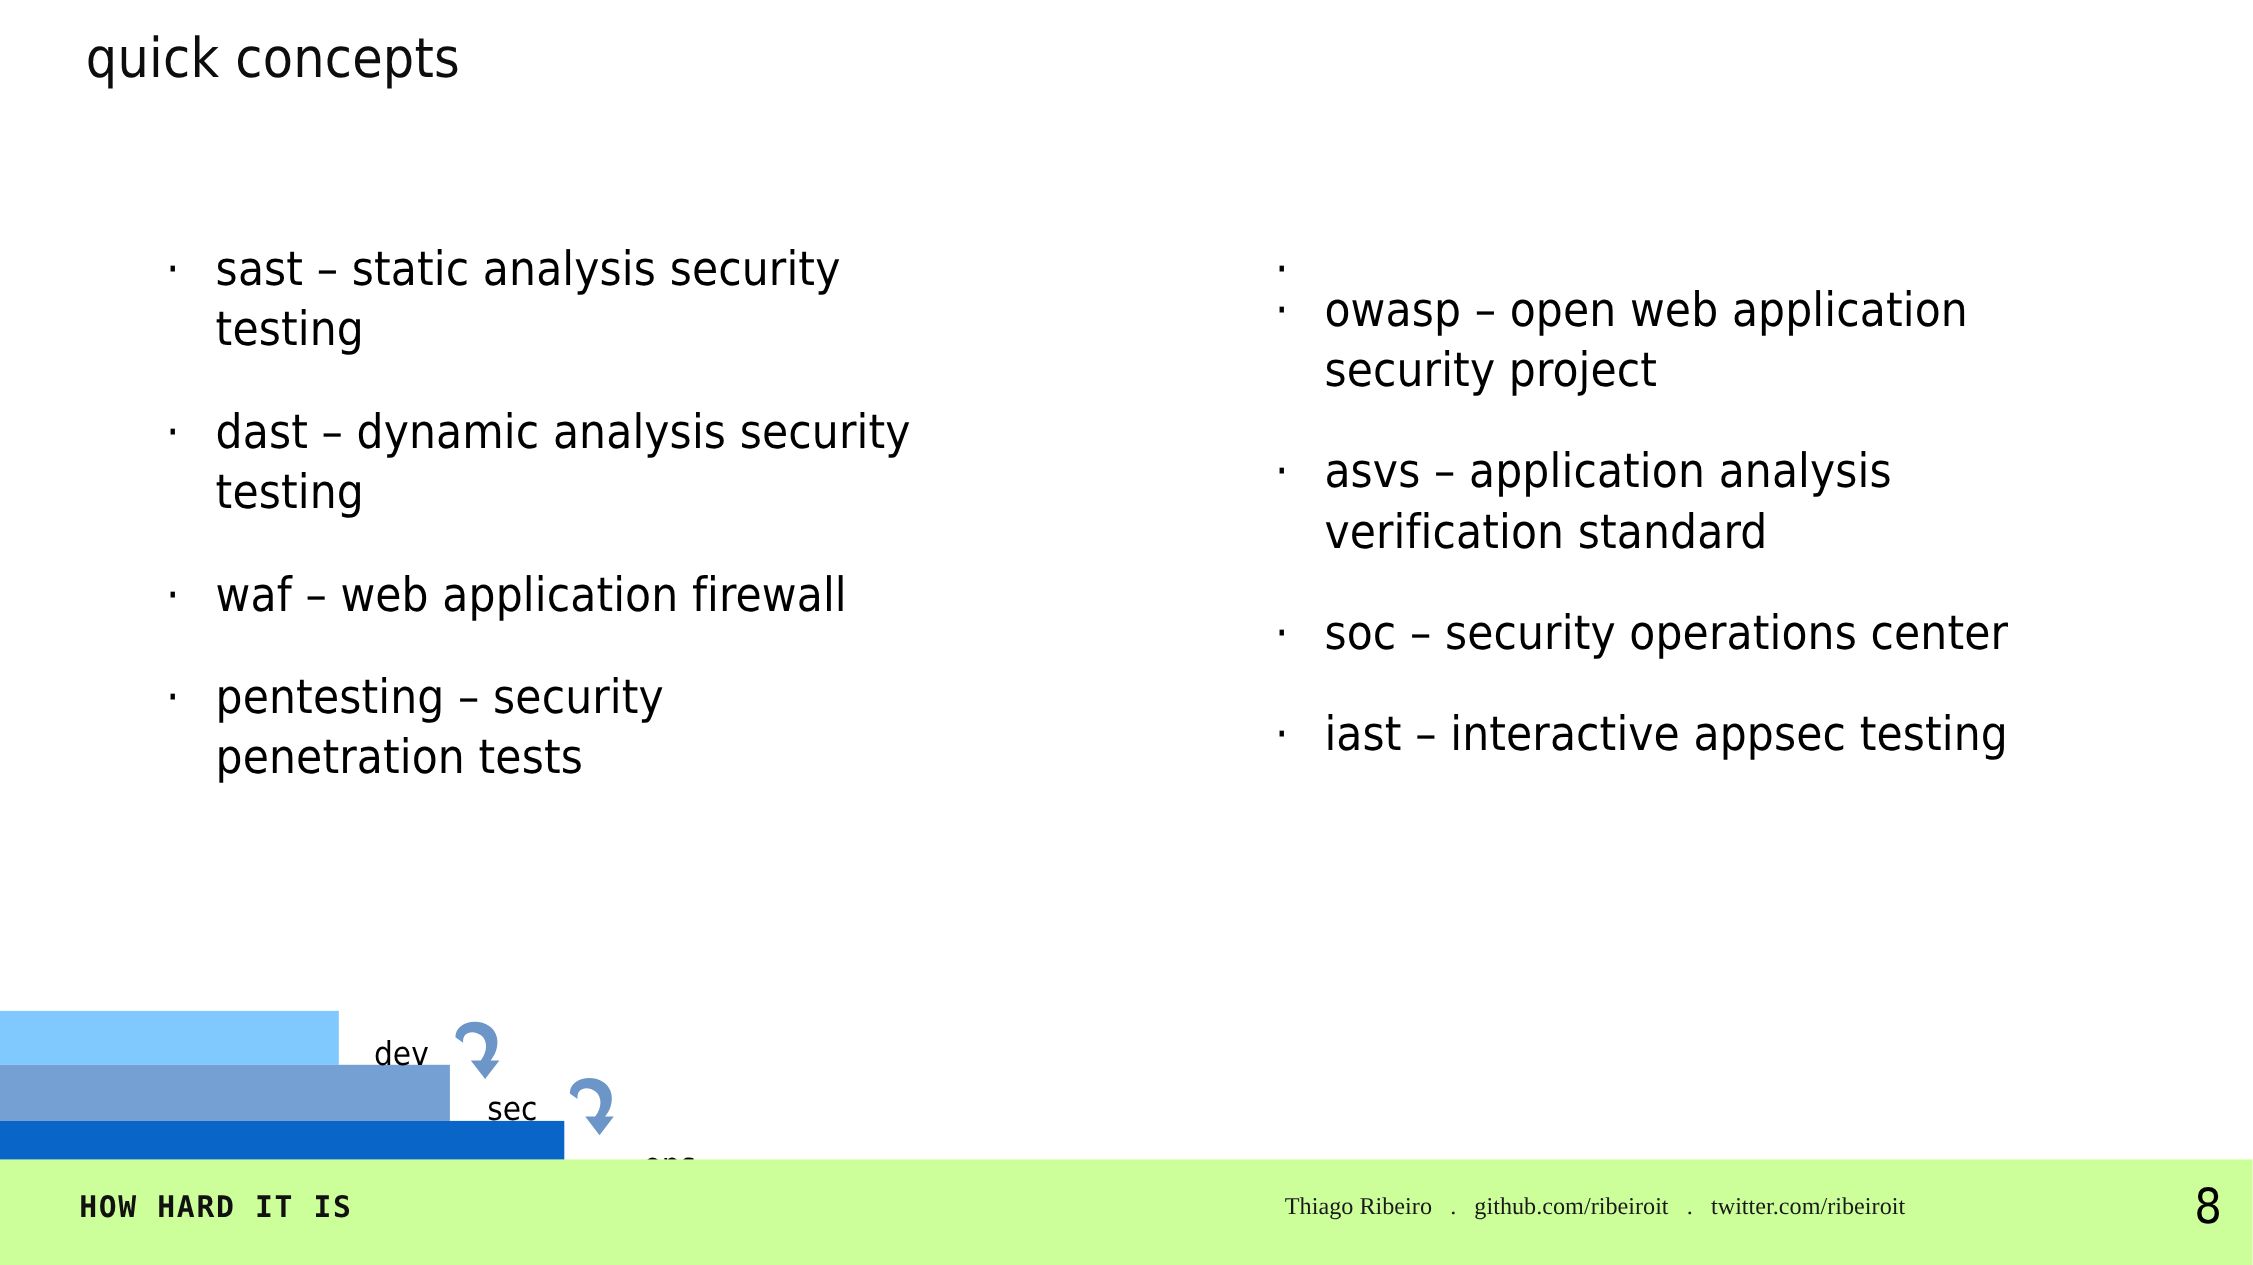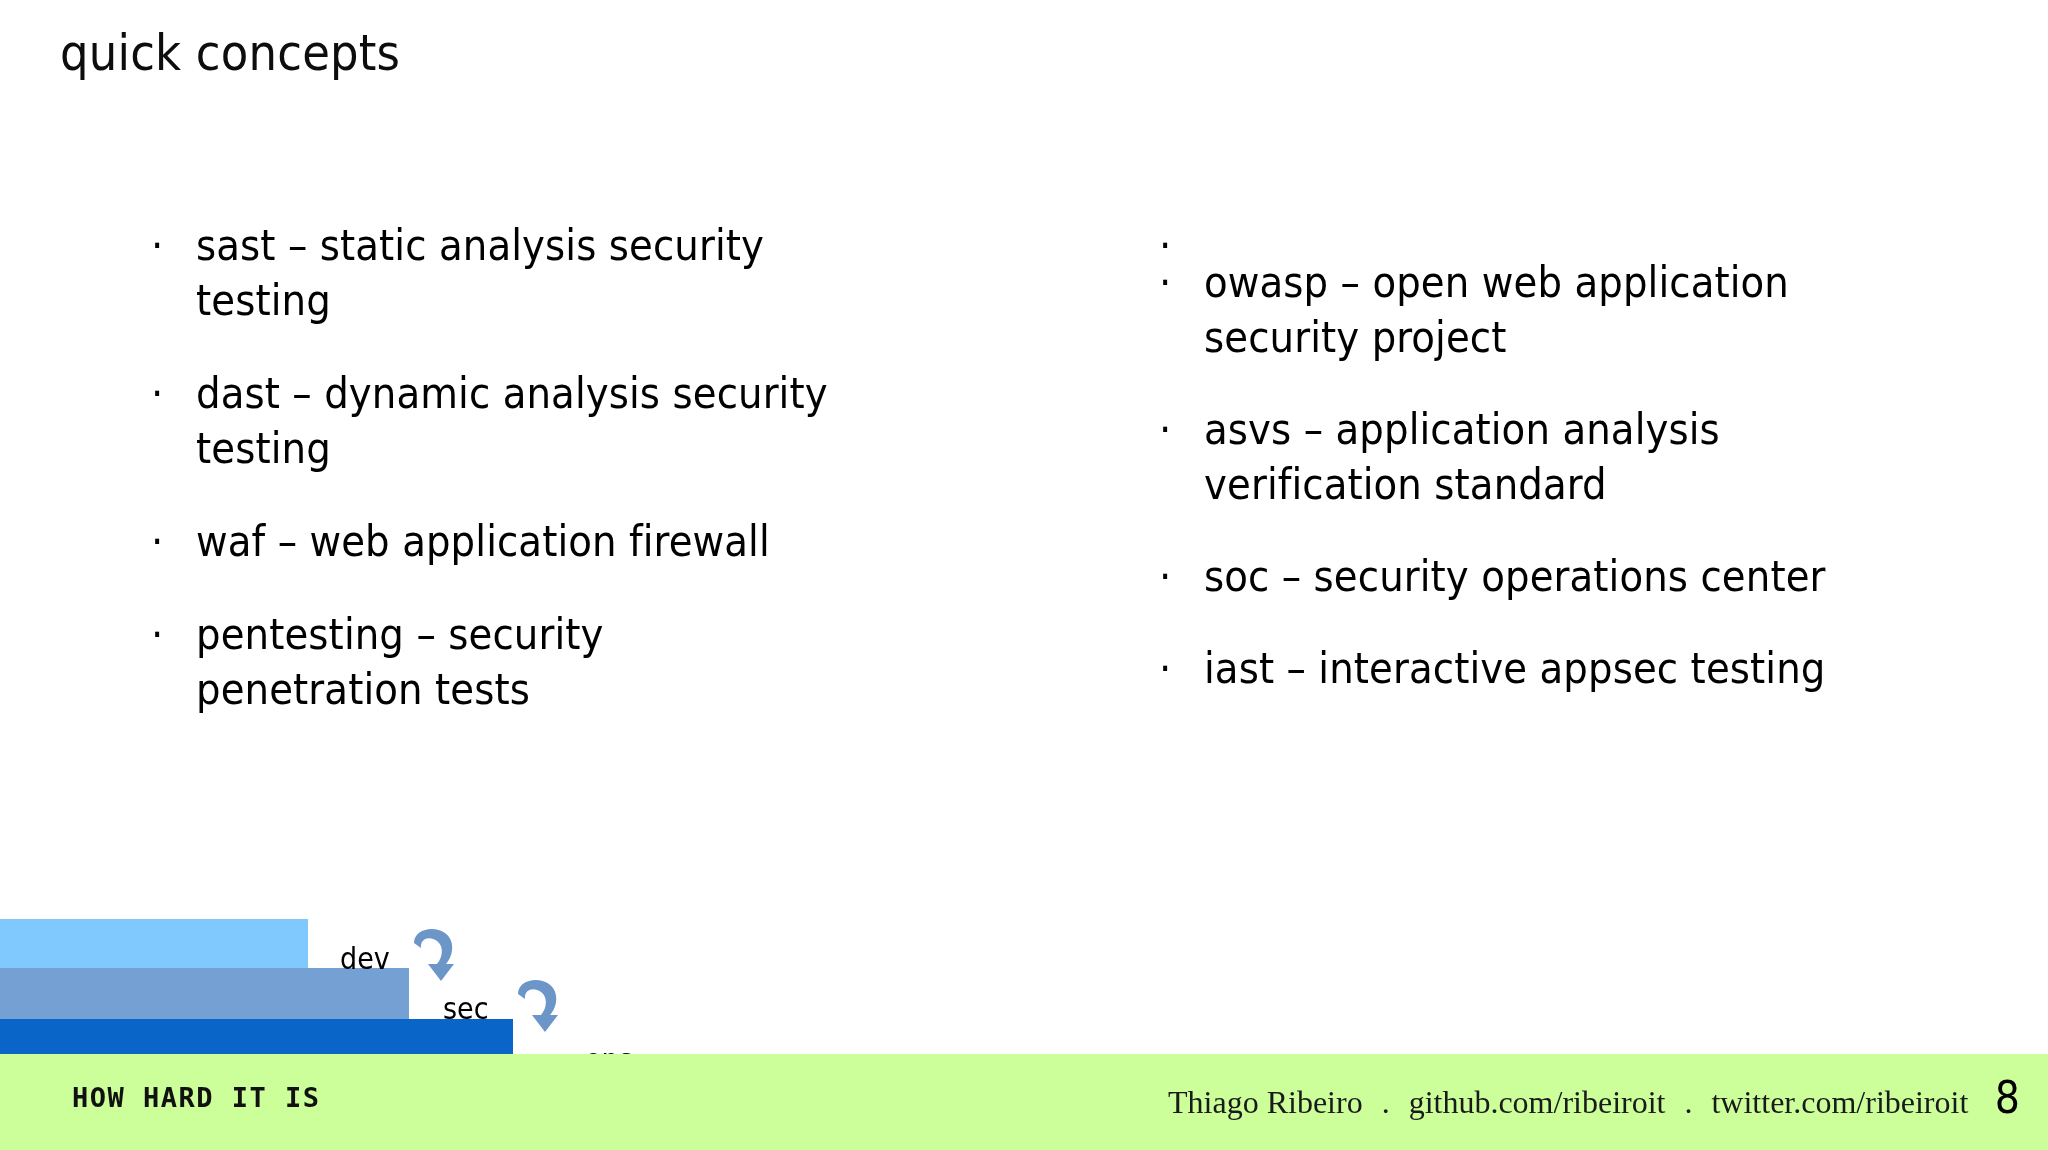--- a/index.html
+++ b/index.html
@@ -15,21 +15,21 @@
     position: relative;
     width: 2048px;
     height: 1150px;
     background: #ffffff;
     overflow: hidden;
   }
 
   
   #slide-title {
     position: absolute;
-    left: 60px;
+    left: 78px;
     top: 26px;
     font-family: "DejaVu Sans Condensed", "Liberation Sans Narrow", "Liberation Sans", sans-serif;
     font-stretch: condensed;
     font-size: 50px;
     line-height: 1.1;
     color: #0d0d0d;
     letter-spacing: 0.2px;
     white-space: nowrap;
   }
 
@@ -139,21 +139,21 @@
     font-weight: bold;
     letter-spacing: 1.5px;
     color: #111111;
     white-space: nowrap;
   }
   #footer-credits {
     position: absolute;
     left: 1168px;
     top: 30px;
     font-family: "Liberation Serif", "DejaVu Serif", serif;
-    font-size: 32px;
+    font-size: 22px;
     color: #1a1a1a;
     white-space: nowrap;
   }
   #footer-credits .sep { padding: 0 11px; }
   #page-number {
     position: absolute;
     right: 28px;
     top: 18px;
     font-family: "DejaVu Sans Condensed", "Liberation Sans Narrow", "Liberation Sans", sans-serif;
     font-stretch: condensed;

